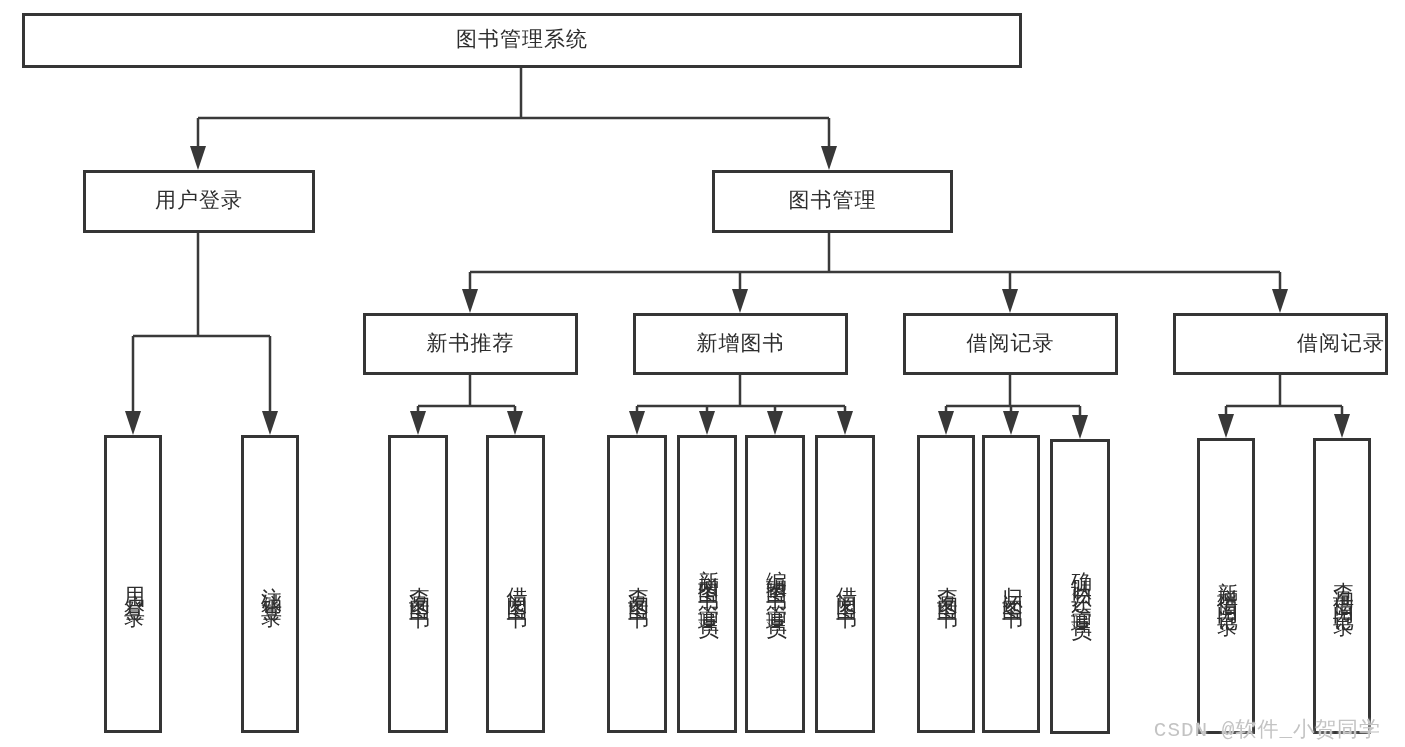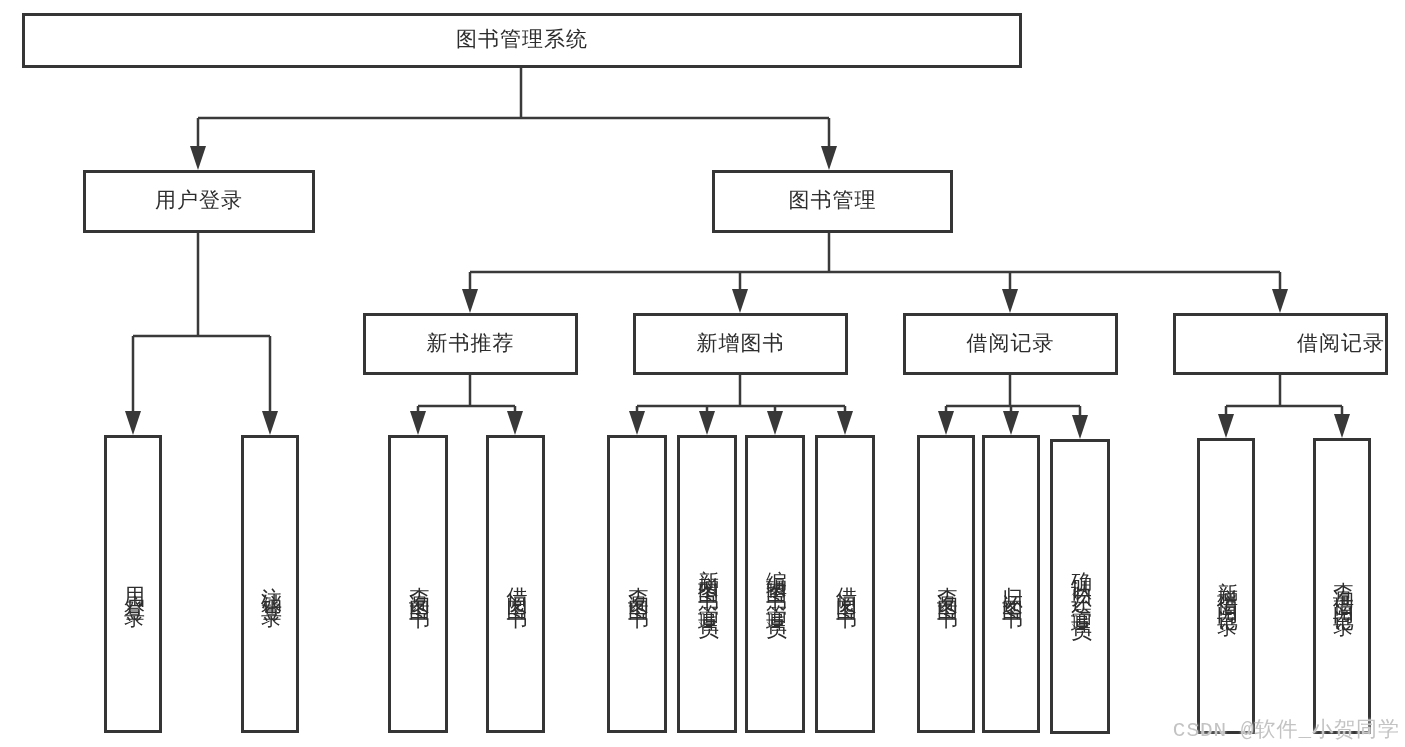--- a/index.html
+++ b/index.html
@@ -60,21 +60,21 @@
   #n-bb-edit     { left: 745px;  top: 435px; width: 60px;   height: 298px; }
   #n-bb-borrow   { left: 815px;  top: 435px; width: 60px;   height: 298px; }
   #n-cb-query    { left: 917px;  top: 435px; width: 58px;   height: 298px; }
   #n-cb-return   { left: 982px;  top: 435px; width: 58px;   height: 298px; }
   #n-cb-confirm  { left: 1050px; top: 439px; width: 60px;   height: 295px; }
   #n-br-add      { left: 1197px; top: 438px; width: 58px;   height: 296px; }
   #n-br-query    { left: 1313px; top: 438px; width: 58px;   height: 296px; }
 
   .watermark {
     position: absolute;
-    right: 5px;
+    right: 24px;
     top: 715px;
     font-size: 21px;
     color: #c3c3c3;
     letter-spacing: 1px;
     text-shadow: 0 0 3px rgba(255,255,255,0.95), 0 0 1px rgba(255,255,255,0.9);
     z-index: 20;
     white-space: nowrap;
   }
 </style>
 </head>

